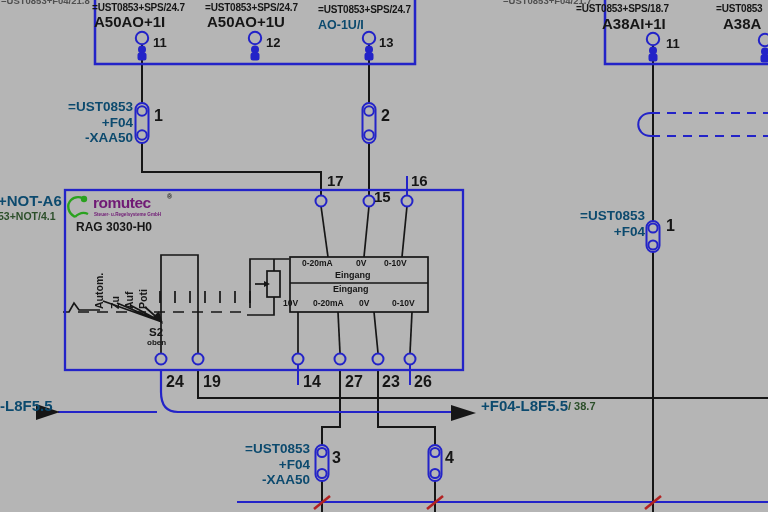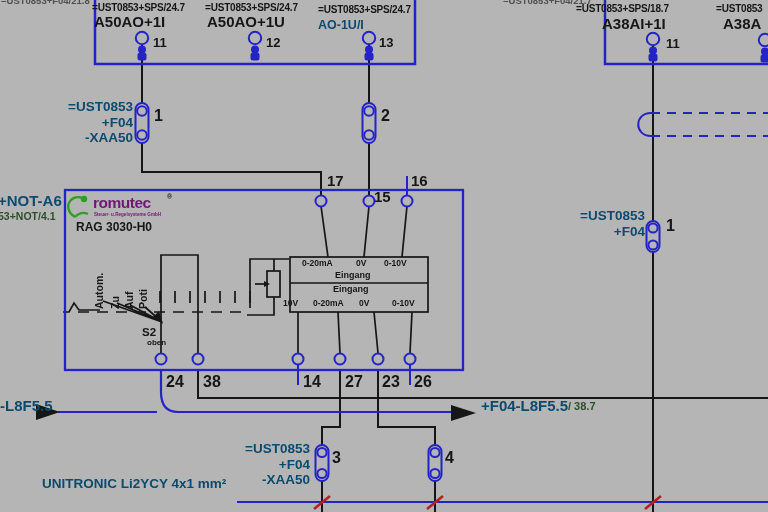--- a/index.html
+++ b/index.html
@@ -199,35 +199,35 @@
 <div class="lbl dgrn" style="left:-2px;top:211px;font-size:10.5px">53+NOT/4.1</div>
 <div class="lbl grn" style="left:93px;top:195px;font-size:15.5px;letter-spacing:-0.5px">romutec</div>
 <div class="lbl blk" style="left:167px;top:193px;font-size:7px">®</div>
 <div class="lbl grn" style="left:94px;top:213px;font-size:4.6px">Steuer- u.Regelsysteme GmbH</div>
 <div class="lbl blk" style="left:76px;top:221px;font-size:12px">RAG 3030-H0</div>
 
 <div class="lbl blk rot" style="left:94px;top:309px;font-size:10.5px">Autom.</div>
 <div class="lbl blk rot" style="left:110px;top:309px;font-size:10.5px">Zu</div>
 <div class="lbl blk rot" style="left:124px;top:309px;font-size:10.5px">Auf</div>
 <div class="lbl blk rot" style="left:138px;top:309px;font-size:10.5px">Poti</div>
-<div class="lbl blk" style="left:142px;top:326px;font-size:11.5px">S2</div>
+<div class="lbl blk" style="left:149px;top:326px;font-size:11.5px">S2</div>
 <div class="lbl blk" style="left:147px;top:339px;font-size:8px">oben</div>
 
 <div class="lbl blk ctr" style="left:302px;top:259px;width:50px;font-size:8.5px">0-20mA</div>
 <div class="lbl blk ctr" style="left:356px;top:259px;width:30px;font-size:8.5px">0V</div>
 <div class="lbl blk ctr" style="left:384px;top:259px;width:40px;font-size:8.5px">0-10V</div>
 <div class="lbl blk ctr" style="left:335px;top:271px;width:60px;font-size:9px">Eingang</div>
 <div class="lbl blk ctr" style="left:333px;top:285px;width:60px;font-size:9px">Eingang</div>
 <div class="lbl blk ctr" style="left:283px;top:299px;width:30px;font-size:8.5px">10V</div>
 <div class="lbl blk ctr" style="left:313px;top:299px;width:50px;font-size:8.5px">0-20mA</div>
 <div class="lbl blk ctr" style="left:359px;top:299px;width:30px;font-size:8.5px">0V</div>
 <div class="lbl blk ctr" style="left:392px;top:299px;width:40px;font-size:8.5px">0-10V</div>
 
 <div class="lbl blk s16" style="left:166px;top:373px">24</div>
-<div class="lbl blk s16" style="left:203px;top:373px">38</div>
+<div class="lbl blk s16" style="left:203px;top:373px">19</div>
 <div class="lbl blk s16" style="left:303px;top:373px">14</div>
 <div class="lbl blk s16" style="left:345px;top:373px">27</div>
 <div class="lbl blk s16" style="left:382px;top:373px">23</div>
 <div class="lbl blk s16" style="left:414px;top:373px">26</div>
 
 <div class="lbl blue s15" style="left:0px;top:398px">-L8F5.5</div>
 <div class="lbl blue s15" style="left:481px;top:398px">+F04-L8F5.5</div>
 <div class="lbl dgrn s11" style="left:568px;top:401px">/ 38.7</div>
 
 <div class="lbl blue s13 rgt" style="left:205px;top:441px;width:105px;line-height:15.5px">
@@ -237,15 +237,14 @@
 </div>
 <div class="lbl blk s16" style="left:332px;top:449px">3</div>
 <div class="lbl blk s16" style="left:445px;top:449px">4</div>
 
 <div class="lbl blue s13 rgt" style="left:540px;top:208px;width:105px;line-height:15.5px">
   <div>=UST0853</div>
   <div>+F04</div>
 </div>
 <div class="lbl blk s16" style="left:666px;top:217px">1</div>
 
-<div class="lbl blue s13" style="left:42px;top:477px">UNITRONIC Li2YCY 4x1 mm²</div>
 
 </div>
 
 </body></html>

